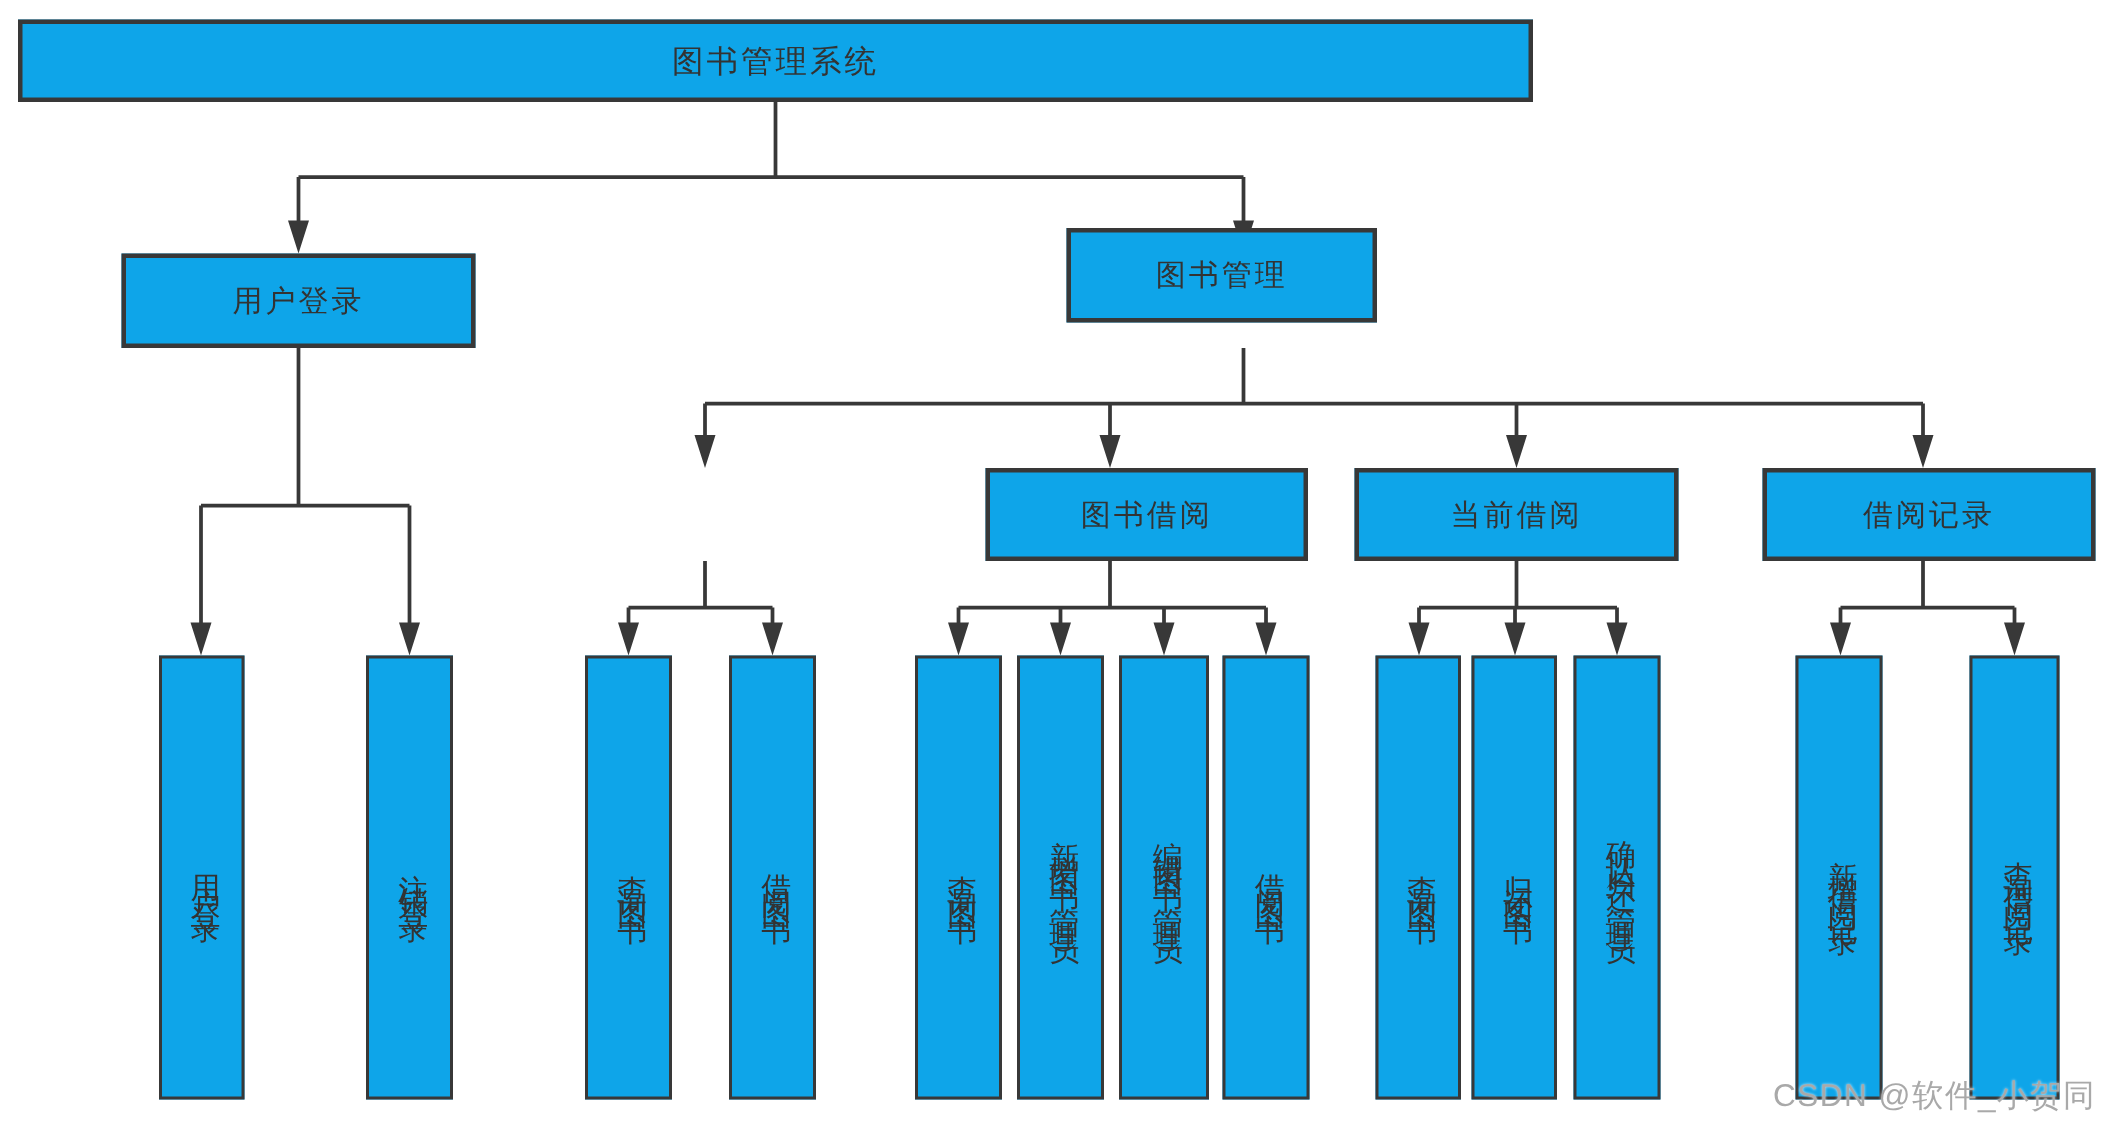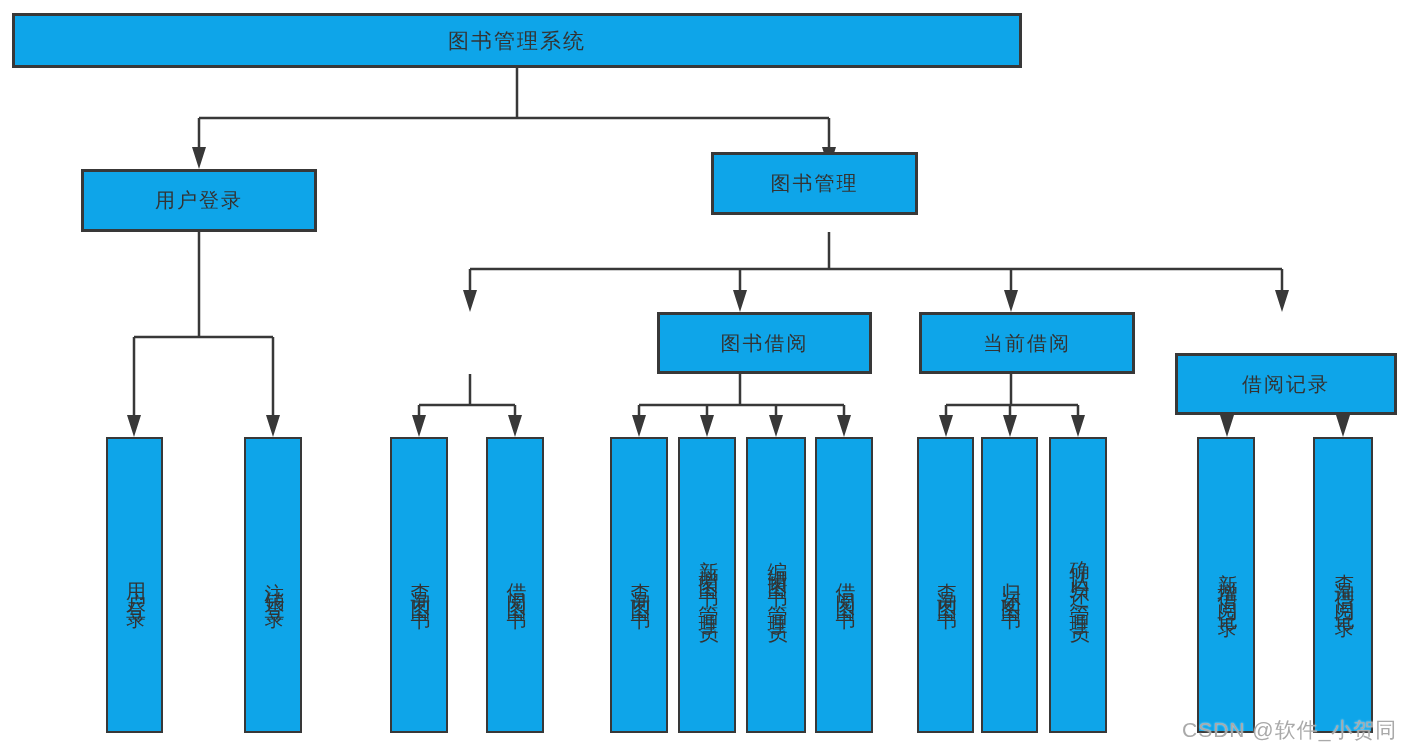--- a/index.html
+++ b/index.html
@@ -95,22 +95,22 @@
       <path class="tri" d="M1220 415 L1234 415 L1227 437 Z M1336 415 L1350 415 L1343 437 Z"></path>
     </g>
   </svg>
 
   <div class="node root" style="left:12px;top:13px;width:1010px;height:55px;">图书管理系统</div>
 
   <div class="node h" style="left:81px;top:169px;width:236px;height:63px;">用户登录</div>
   <div class="node h" style="left:711px;top:152px;width:207px;height:63px;">图书管理</div>
 
   <div class="node h" style="left:633px;top:312px;width:215px;height:62px;margin-left:24px;">图书借阅</div>
-  <div class="node h" style="left:903px;top:312px;width:216px;height:62px;margin-left:16px;">当前借阅</div>
-  <div class="node h" style="left:1175px;top:312px;width:222px;height:62px;margin-top:41px;">借阅记录</div>
+  <div class="node h" style="left:903px;top:312px;width:216px;height:62px;">当前借阅</div>
+  <div class="node h" style="left:1175px;top:312px;width:222px;height:62px;">借阅记录</div>
 
   <div class="node v" style="left:106px;top:437px;width:57px;height:296px;">用户登录</div>
   <div class="node v" style="left:244px;top:437px;width:58px;height:296px;">注销登录</div>
 
   <div class="node v" style="left:390px;top:437px;width:58px;height:296px;">查询图书</div>
   <div class="node v" style="left:486px;top:437px;width:58px;height:296px;">借阅图书</div>
 
   <div class="node v" style="left:610px;top:437px;width:58px;height:296px;">查询图书</div>
   <div class="node v" style="left:678px;top:437px;width:58px;height:296px;">新增图书（管理员）</div>
   <div class="node v" style="left:746px;top:437px;width:60px;height:296px;">编辑图书（管理员）</div>

